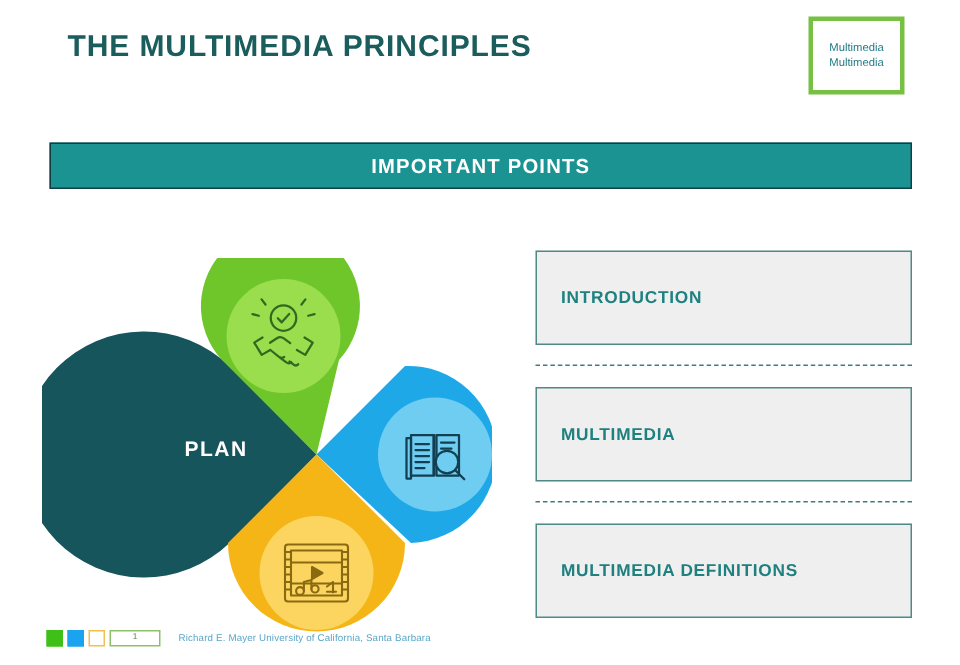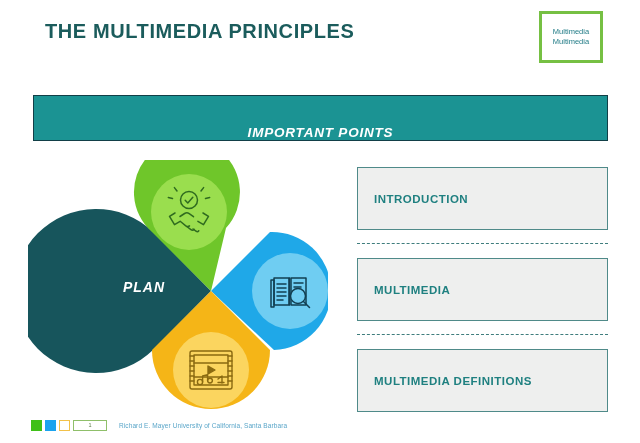--- a/index.html
+++ b/index.html
@@ -47,44 +47,42 @@
     line-height: 1.35;
     color: #1f7a85;
   }
 
   
   #banner {
     position: absolute;
     left: 33px;
     top: 95px;
     width: 575px;
-    height: 46px;
+    height: 31px;
     background: #1b9393;
     border: 1px solid #123f47;
     box-sizing: border-box;
     display: flex;
-    align-items: flex-end;
+    align-items: center;
     justify-content: center;
-    font-style: italic;
   }
   #banner-text {
     font-size: 13.5px;
     font-weight: bold;
     letter-spacing: 0.8px;
     color: #ffffff;
   }
 
   
   #pinwheel {
     position: absolute;
     left: 28px;
-    top: 160px;
+    top: 172px;
     width: 300px;
     height: 262px;
-    font-style: italic;
   }
   #pinwheel svg { display: block; width: 300px; height: 262px; }
 
   .plan-label {
     position: absolute;
     left: 56px;
     top: 119px;
     width: 120px;
     text-align: center;
     font-size: 14px;

